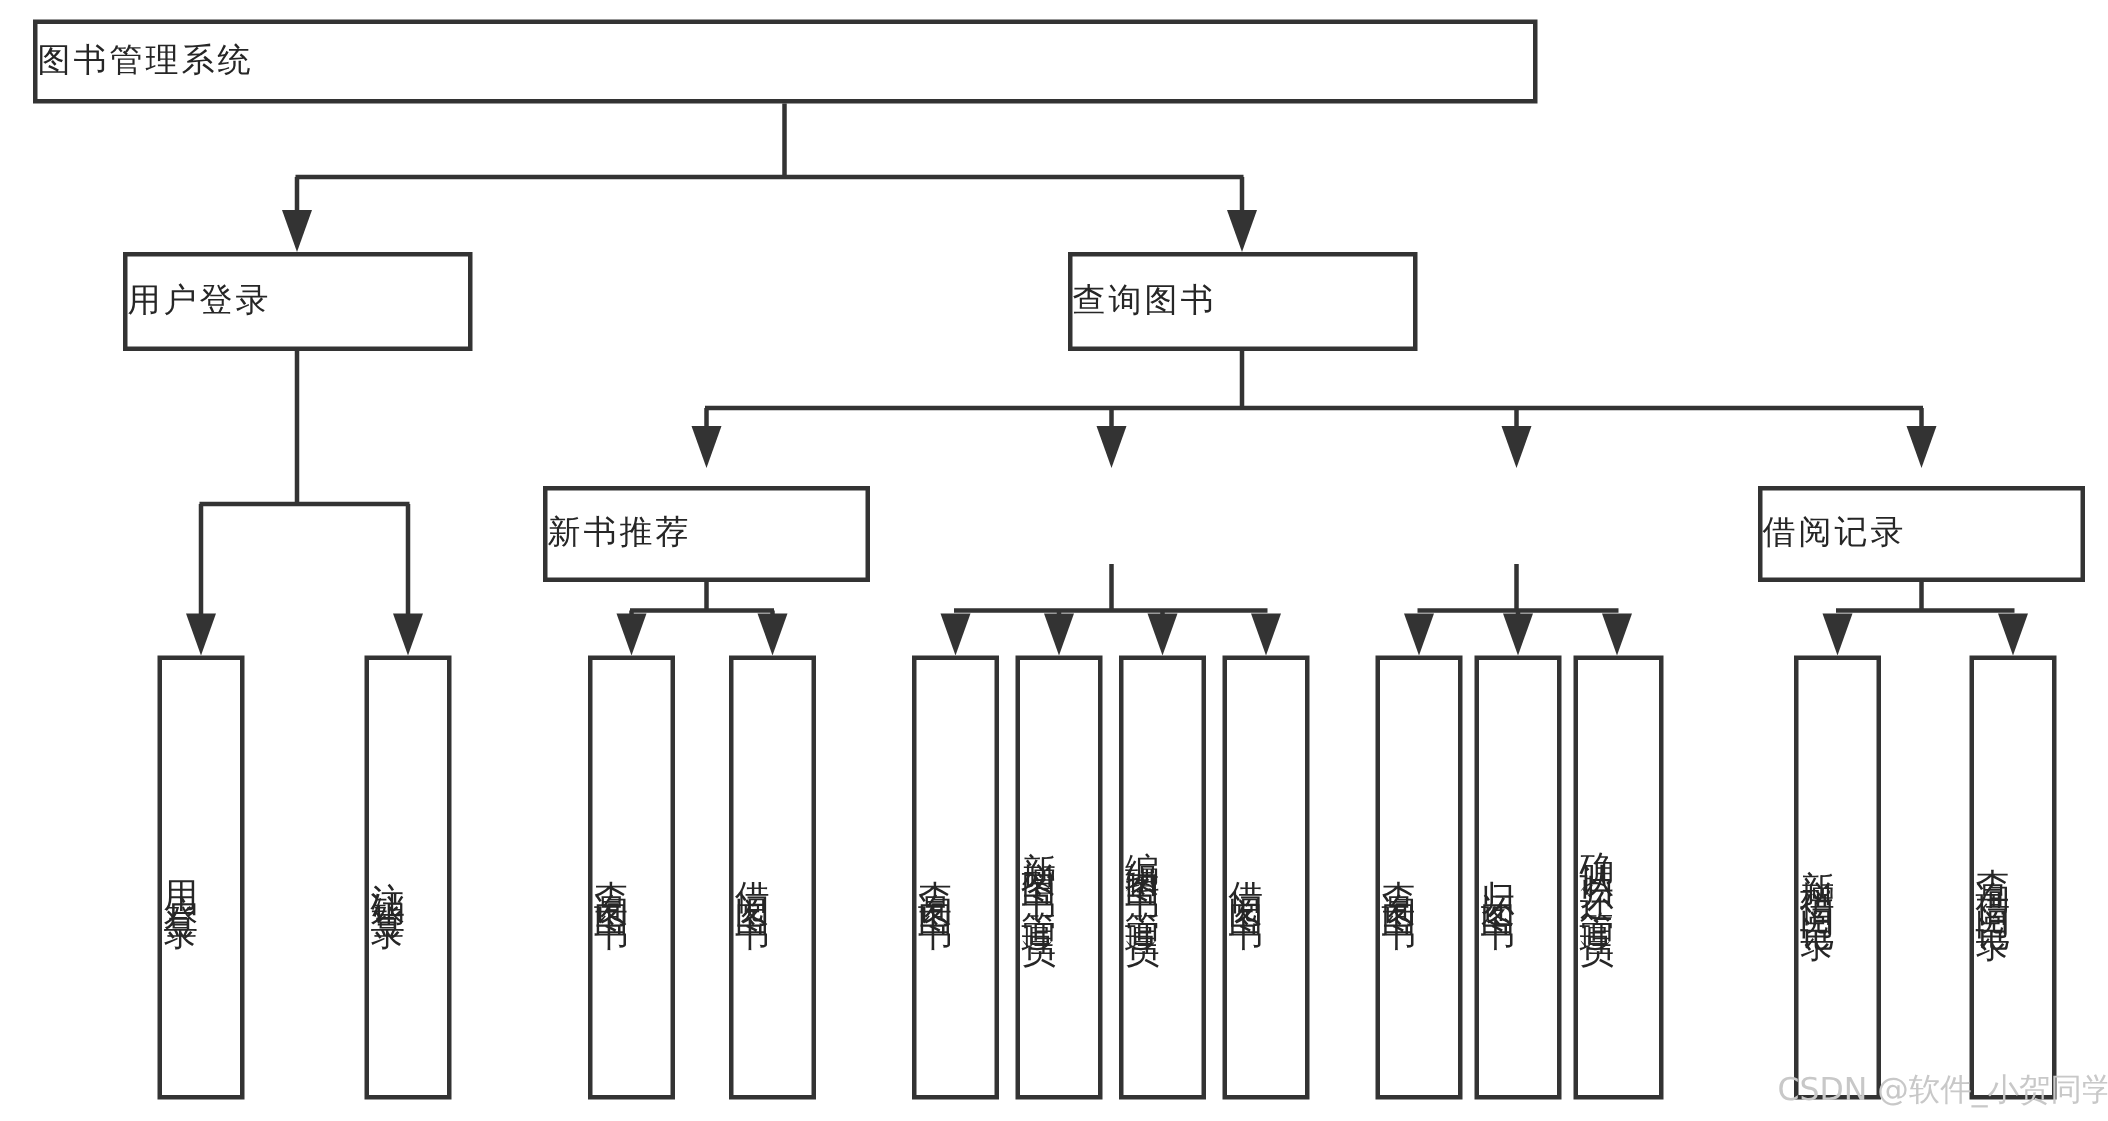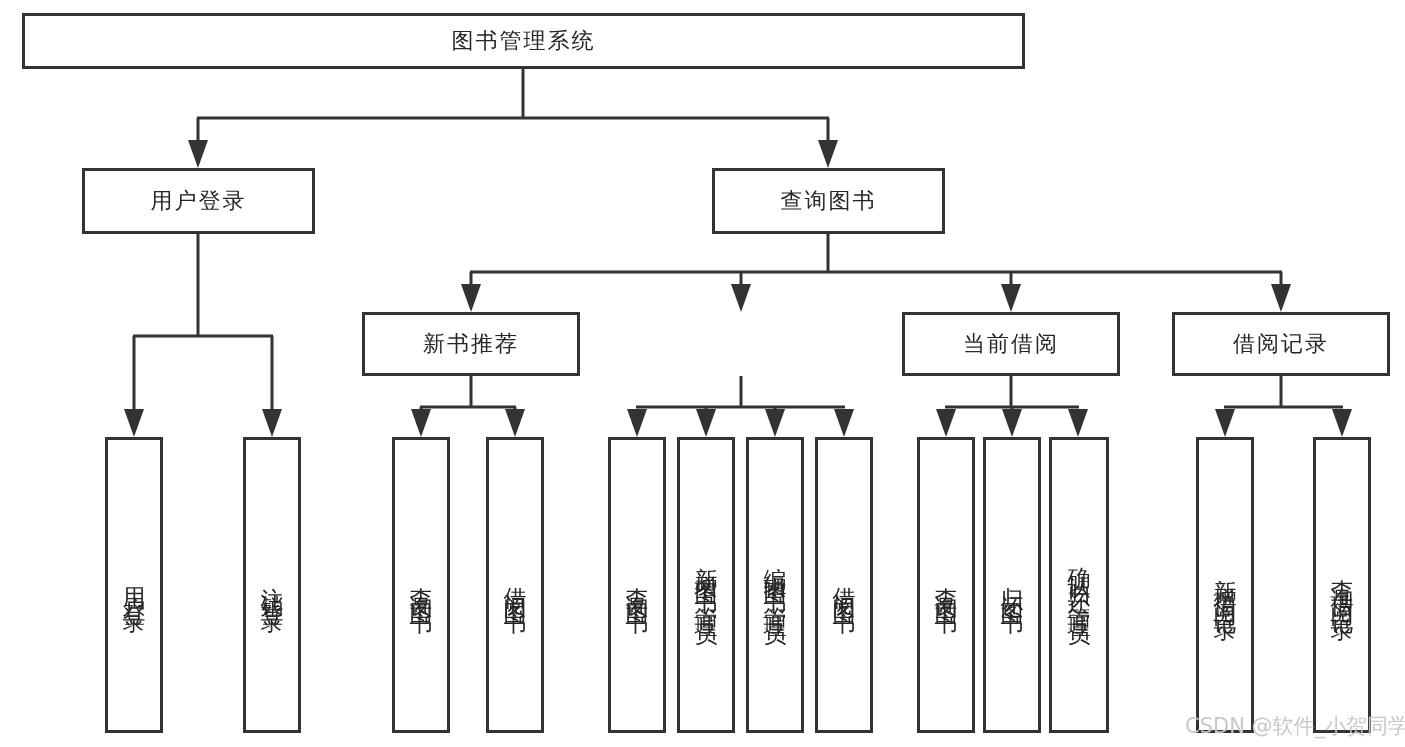--- a/index.html
+++ b/index.html
@@ -24,38 +24,38 @@
     left: 0; top: 0;
     width: 1405px; height: 747px;
     color: var(--line);
   }
   .node {
     position: absolute;
     background: var(--box-background);
     border: 3px solid var(--line);
     display: flex;
     align-items: center;
-    justify-content: center;
+    justify-content: flex-start;
     text-align: center;
   }
   .node .lbl {
     font-size: 22px;
     font-weight: 500;
     letter-spacing: 2px;
     color: var(--text);
     line-height: 1.2;
   }
   
   .root-box { left: 22px; top: 13px; width: 1003px; height: 56px; }
   
   .l2 { height: 66px; top: 168px; width: 233px; }
   .l2a { left: 82px; }
   .l2b { left: 712px; }
   
-  .l3 { height: 64px; top: 312px; width: 218px; }
+  .l3 { height: 64px; top: 324px; width: 218px; }
   .l3a { left: 362px; }
   .l3b { left: 632px; }
   .l3c { left: 902px; }
   .l3d { left: 1172px; }
   
   .leaf { top: 437px; width: 58px; height: 296px; }
   .leaf .lbl {
     writing-mode: vertical-rl;
     text-orientation: mixed;
     font-size: 23px;
@@ -129,23 +129,20 @@
   <div class="node l2 l2a">
     <span class="lbl">用户登录</span>
   </div>
   <div class="node l2 l2b">
     <span class="lbl">查询图书</span>
   </div>
 
   <div class="node l3 l3a">
     <span class="lbl">新书推荐</span>
   </div>
-  <div class="node l3 l3c">
-    <span class="lbl">当前借阅</span>
-  </div>
   <div class="node l3 l3d">
     <span class="lbl">借阅记录</span>
   </div>
 
   <div class="node leaf leaf-1">
     <span class="lbl">用户登录</span>
   </div>
   <div class="node leaf leaf-2">
     <span class="lbl">注销登录</span>
   </div>

